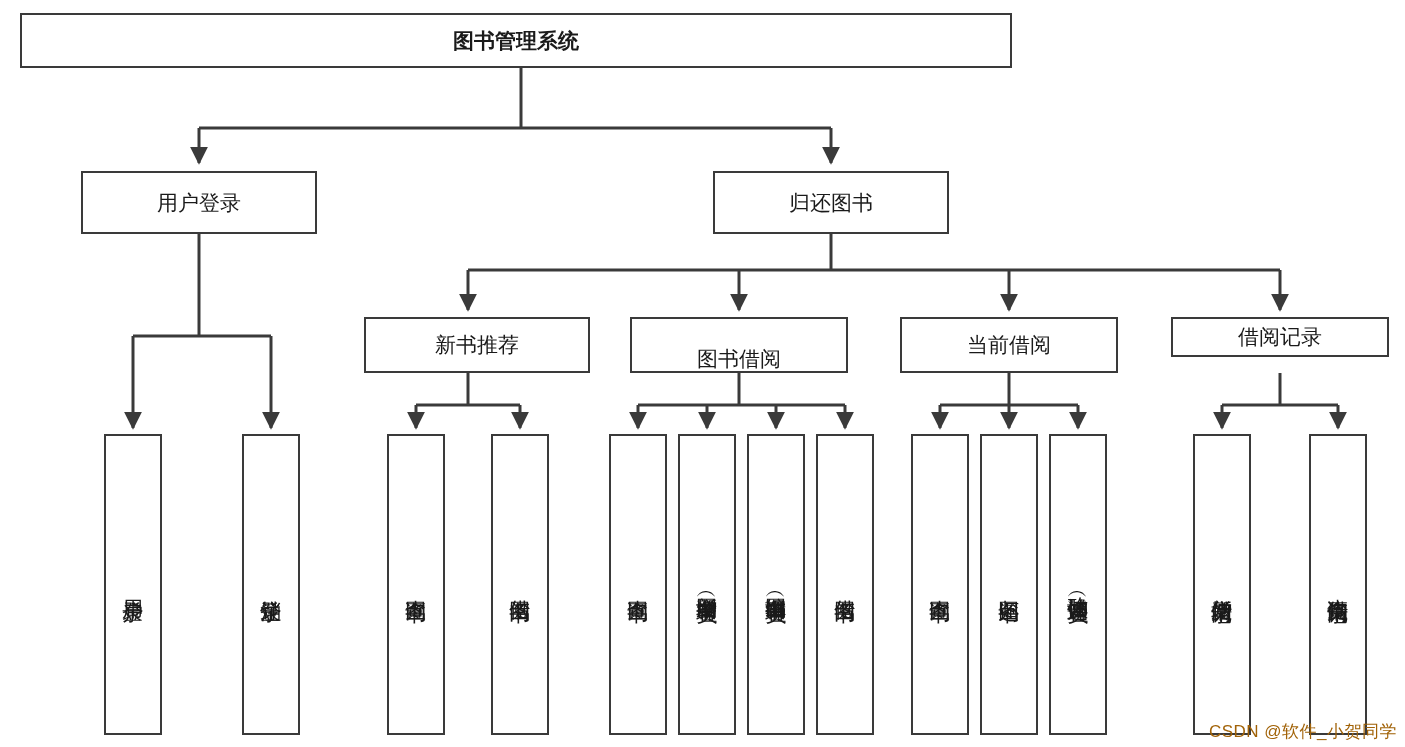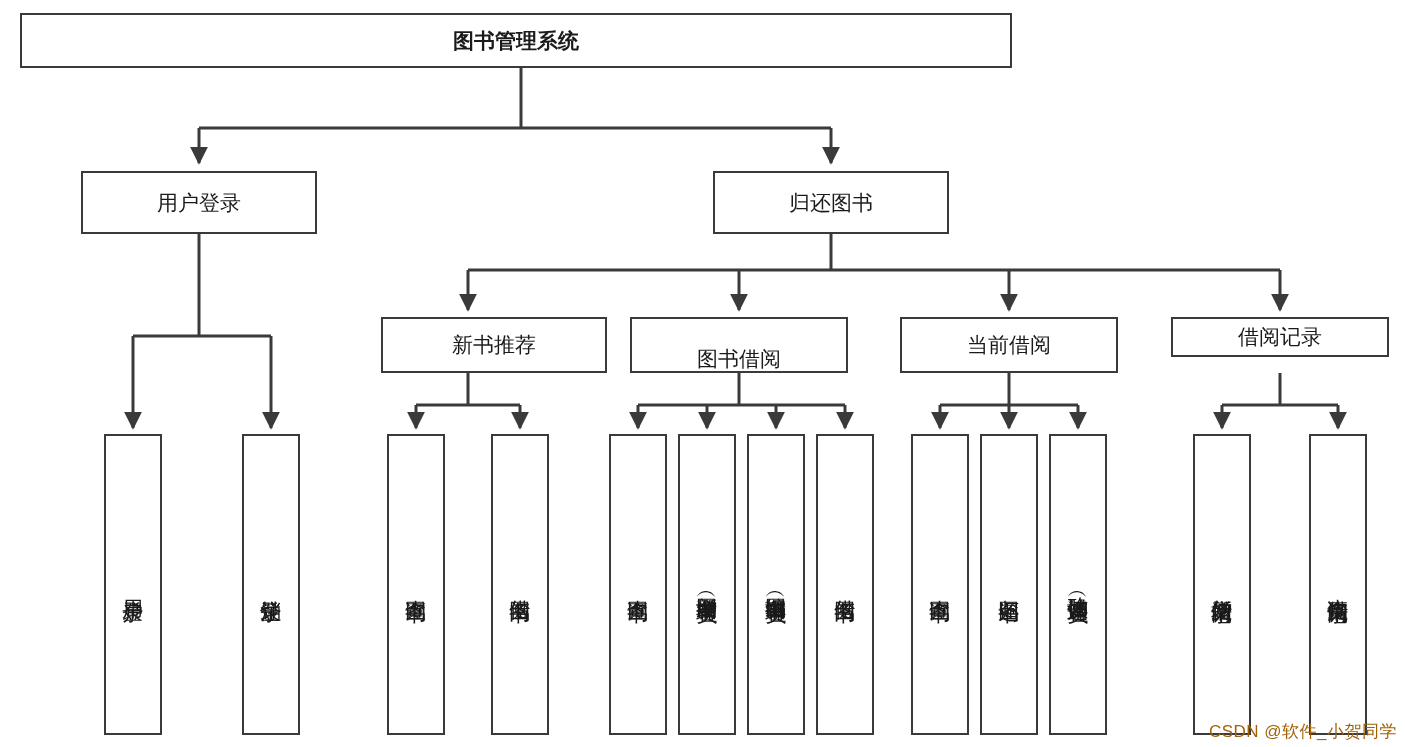--- a/index.html
+++ b/index.html
@@ -121,21 +121,21 @@
     <span>图书管理系统</span>
   </div>
 
   <div class="node horiz" style="left:81px; top:171px; width:236px; height:63px;">
     <span>用户登录</span>
   </div>
   <div class="node horiz" style="left:713px; top:171px; width:236px; height:63px;">
     <span>归还图书</span>
   </div>
 
-  <div class="node horiz" style="left:381px; top:317px; width:226px; height:56px;">
+  <div class="node horiz" style="left:364px; top:317px; width:226px; height:56px;">
     <span>新书推荐</span>
   </div>
   <div class="node horiz" style="left:630px; top:317px; width:218px; height:56px;align-items:flex-end;">
     <span>图书借阅</span>
   </div>
   <div class="node horiz" style="left:900px; top:317px; width:218px; height:56px;">
     <span>当前借阅</span>
   </div>
   <div class="node horiz" style="left:1171px; top:317px; width:218px; height:40px;">
     <span>借阅记录</span>

